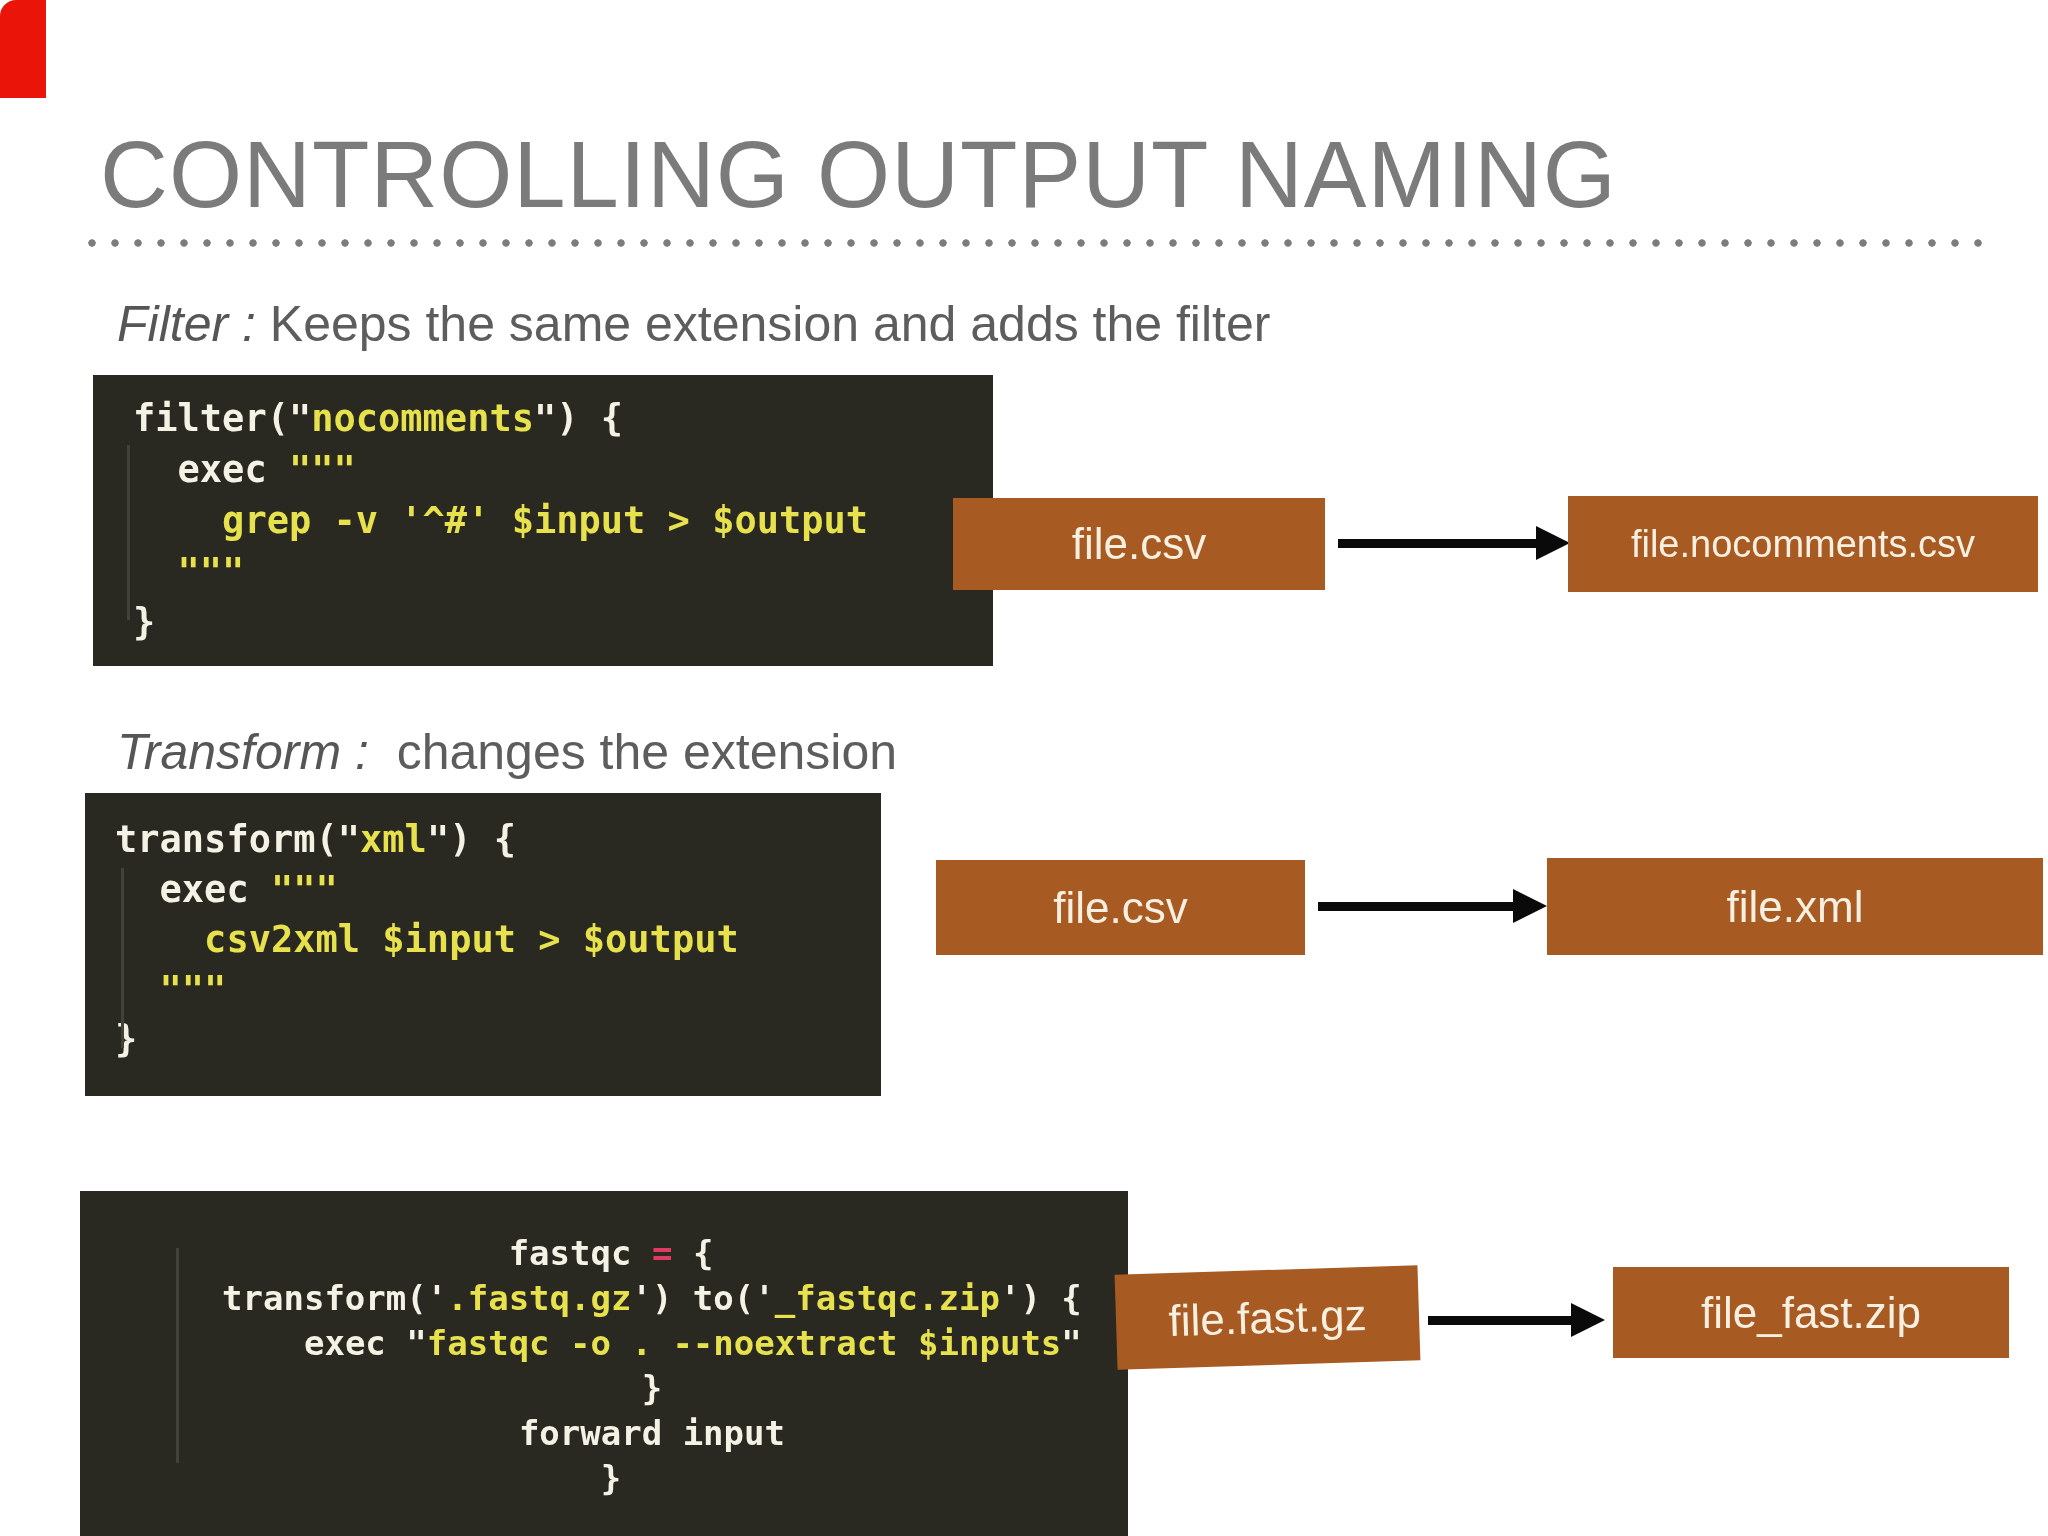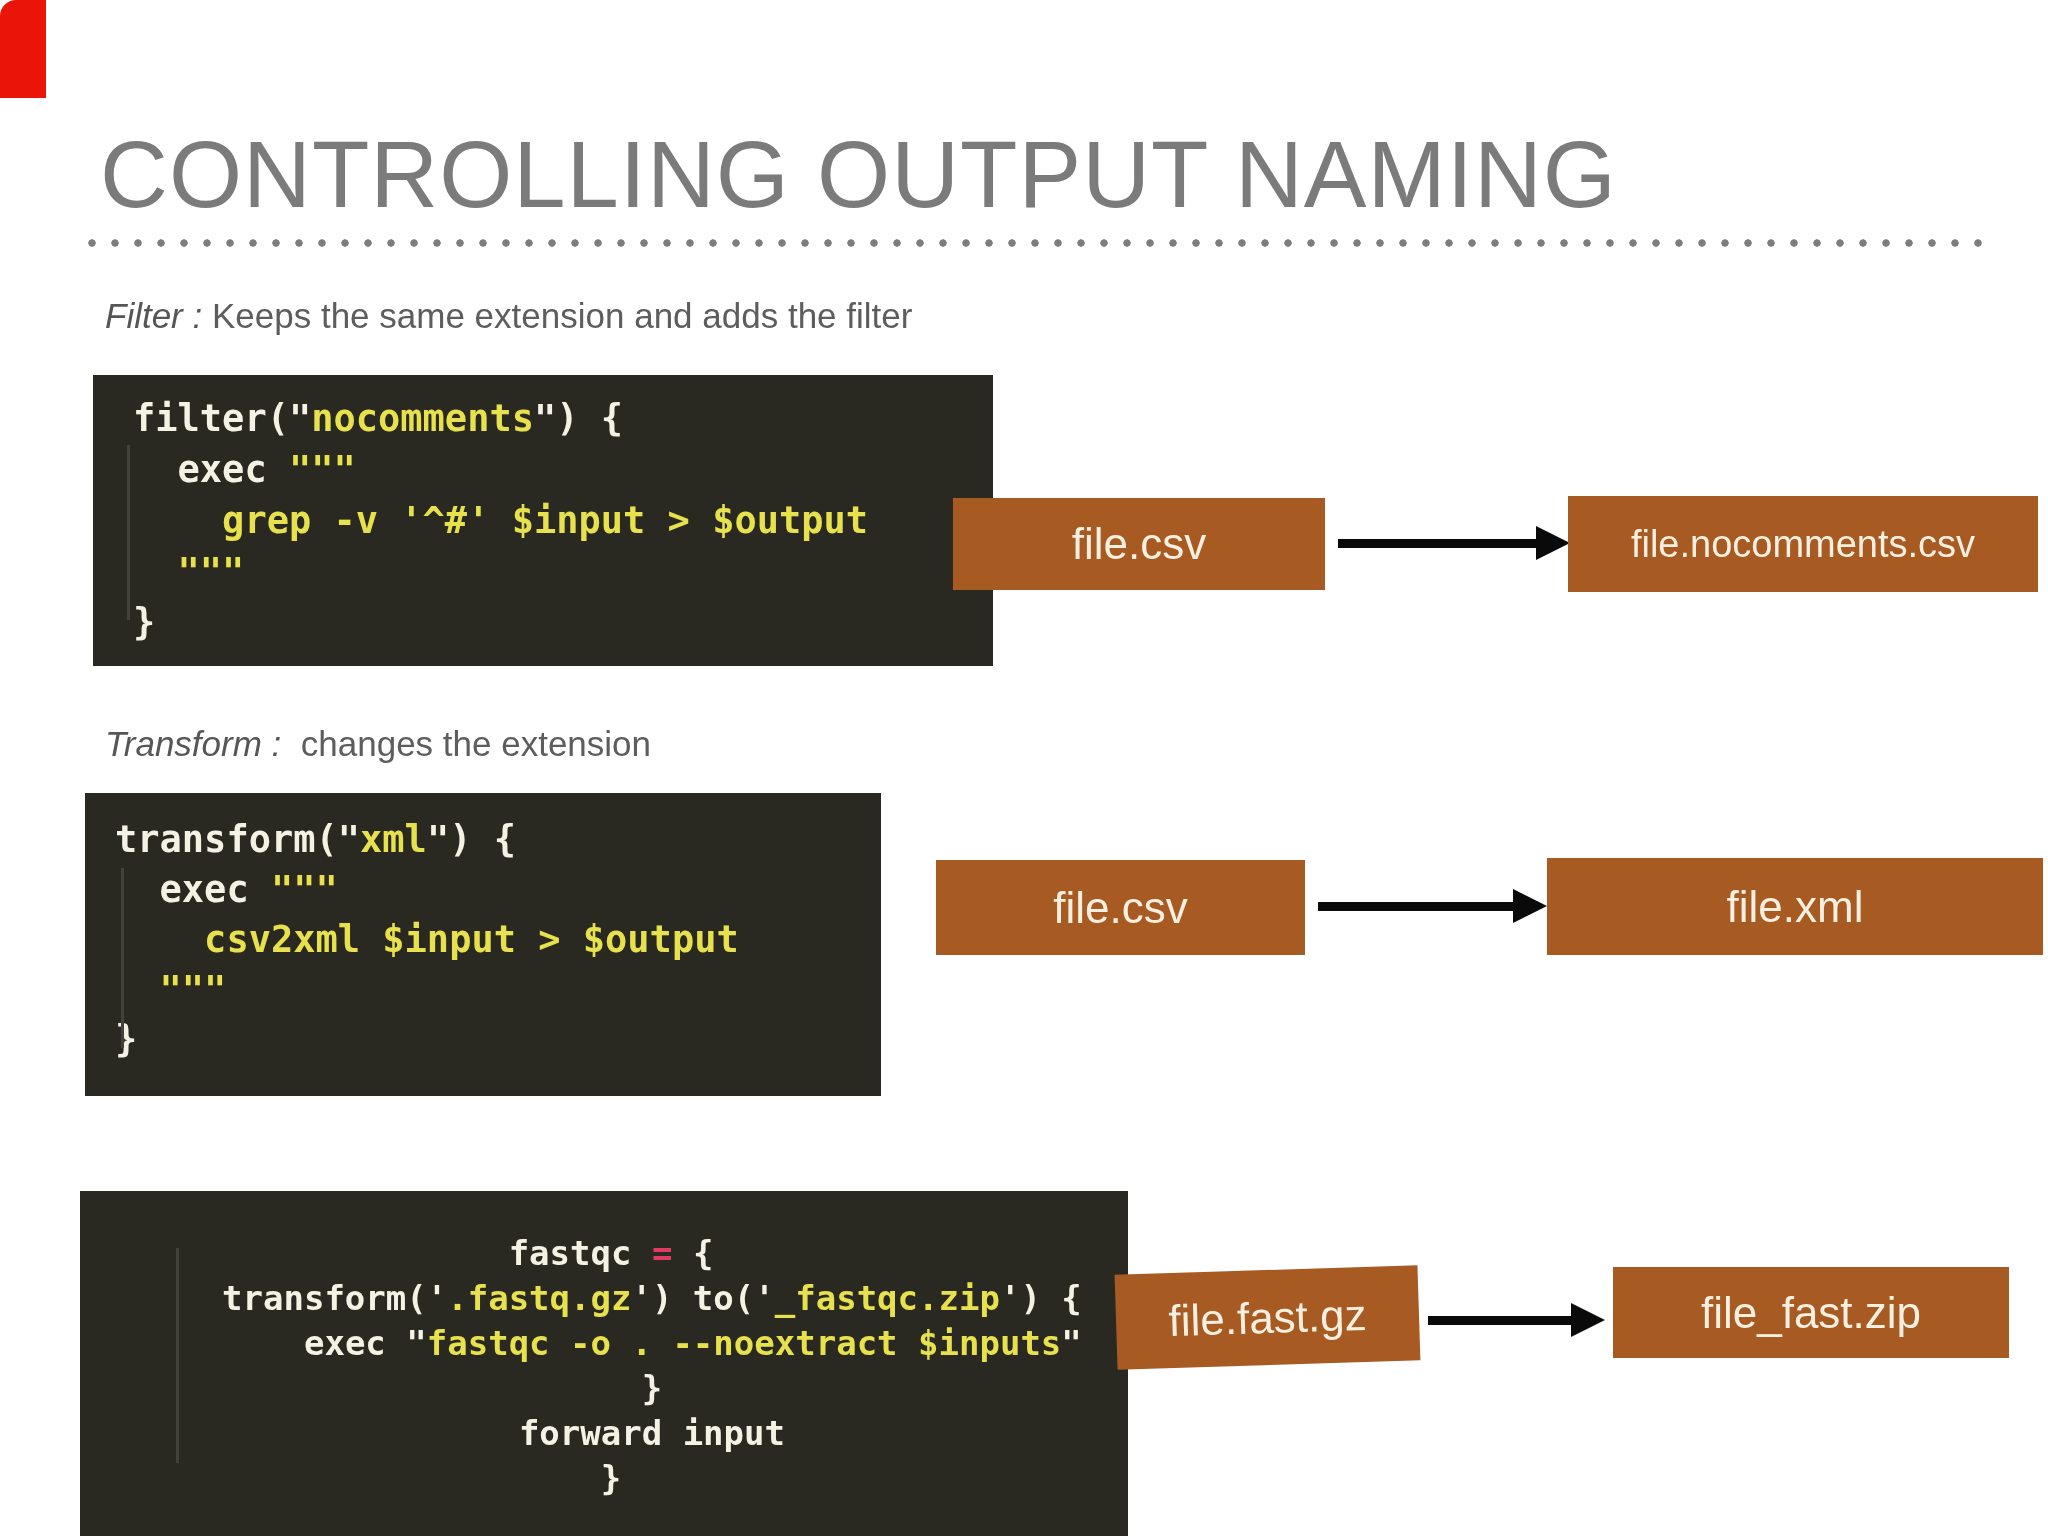--- a/index.html
+++ b/index.html
@@ -12,21 +12,21 @@
   .red-marker{left:0;top:0;width:46px;height:98px;background:#ea1508;}
 
   
   .title{left:100px;top:126px;font-size:94px;line-height:1.05;color:#7b7b7b;
          letter-spacing:1px;white-space:nowrap;}
   .dotted-rule{left:88px;top:238px;width:1902px;height:10px;
     background-image:radial-gradient(circle at 4px 5px,#7d7d7d 3.4px,rgba(0,0,0,0) 4px);
     background-size:23px 10px;background-repeat:repeat-x;}
 
   
-  .sec-heading{font-size:35px;color:#5d5d5d;white-space:pre-wrap;line-height:1.15;}
+  .sec-heading{font-size:50px;color:#5d5d5d;white-space:pre-wrap;line-height:1.15;margin-left:12px;}
   .sec-heading .prefix{font-style:italic;color:#565656;}
   .h-filter{left:105px;top:296px;}
   .h-transform{left:105px;top:724px;}
 
   
   .code{background:#2a2921;color:#f4f1e5;font-family:"DejaVu Sans Mono", monospace;
         font-weight:700;white-space:pre;overflow:hidden;}
   .code .ln{white-space:pre;}
   .c-w{color:#f4f1e5;}
   .c-y{color:#e6e14c;margin-top:27px;}

